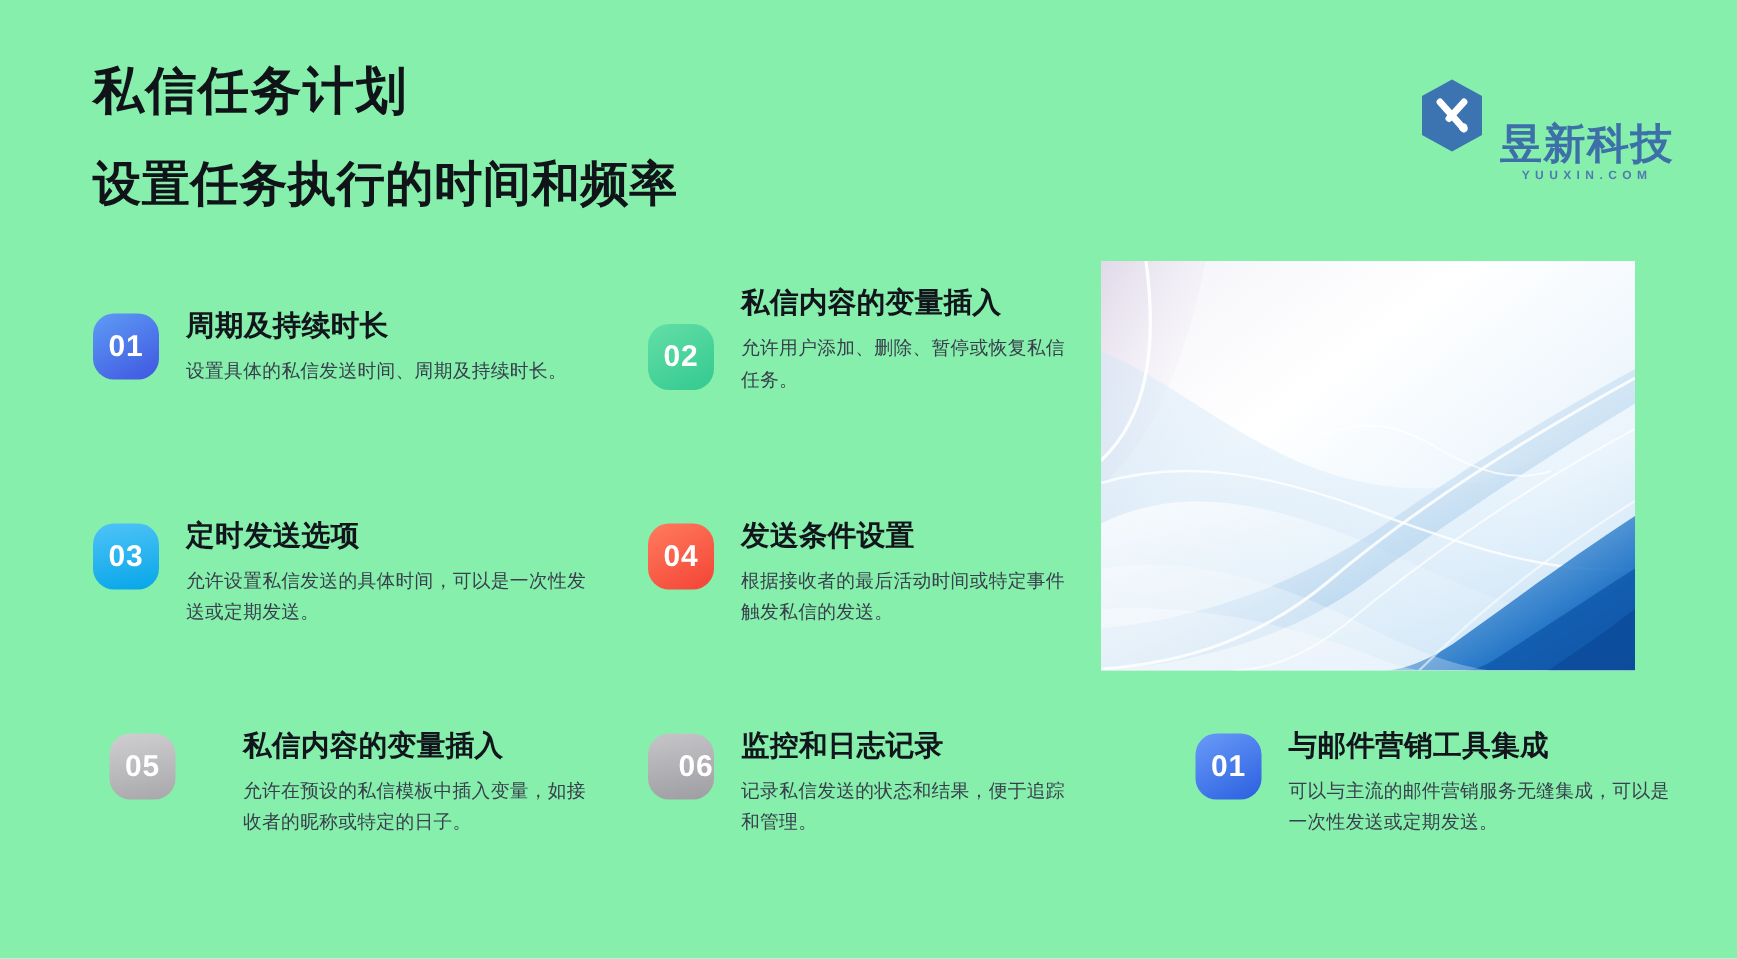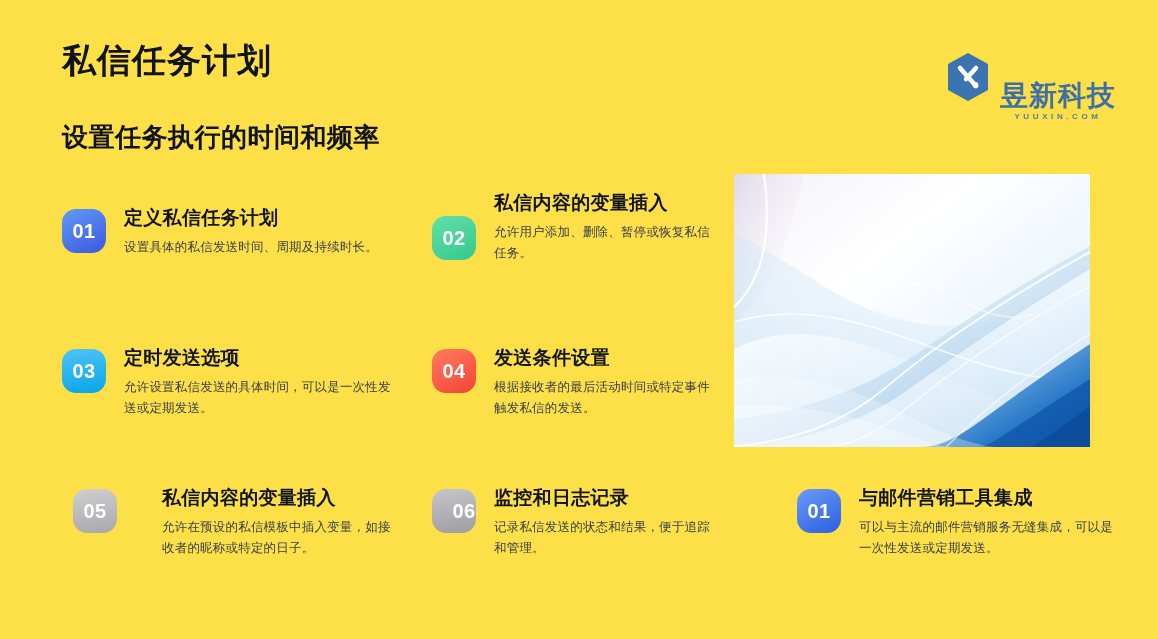--- a/index.html
+++ b/index.html
@@ -2,32 +2,32 @@
 <html><head>
 <meta charset="utf-8">
 <style>
   * { margin:0; padding:0; box-sizing:border-box; }
   html,body {
     width:1158px; height:639px;
     background:#e9edfd;
     font-family:"Liberation Sans","DejaVu Sans",sans-serif;
     overflow:hidden;
   }
-  .slide { position:relative; width:1158px; height:639px; background:#fde047; }
+  .slide { position:relative; width:1158px; height:639px; background:#86efac; }
 
   
   .header { position:absolute; left:0; top:0; width:1158px; height:160px; }
   .title {
     position:absolute; left:62px; top:38px;
     font-size:34px; font-weight:bold; color:#101318;
     letter-spacing:1px;
   }
   .subtitle {
-    position:absolute; left:62px; top:120px;
-    font-size:26px; font-weight:bold; color:#101318;
+    position:absolute; left:62px; top:101px;
+    font-size:32px; font-weight:bold; color:#101318;
     letter-spacing:.5px;
   }
 
   
   .logo { position:absolute; left:945px; top:33px; display:flex; align-items:center; gap:9px; }
   .logo-mark { width:46px; height:50px; display:block; }
   .logo-text { display:flex; flex-direction:column; justify-content:center; }
   .logo-cn {
     font-size:28px; font-weight:bold; color:#3d6fa8;
     letter-spacing:1px; line-height:1.08;margin-top:48px;
@@ -107,21 +107,21 @@
         <span class="logo-en">YUUXIN.COM</span>
       </span>
     </div>
   </div>
 
   <div class="features">
 
     <div class="feature f1">
       <div class="badge b1">01</div>
       <div class="ftext">
-        <div class="fname">定义私信任务计划</div>
+        <div class="fname">周期及持续时长</div>
         <div class="fdesc">设置具体的私信发送时间、周期及持续时长。</div>
       </div>
     </div>
 
     <div class="feature f2">
       <div class="badge b2">02</div>
       <div class="ftext">
         <div class="fname">私信内容的变量插入</div>
         <div class="fdesc">允许用户添加、删除、暂停或恢复私信任务。</div>
       </div>

